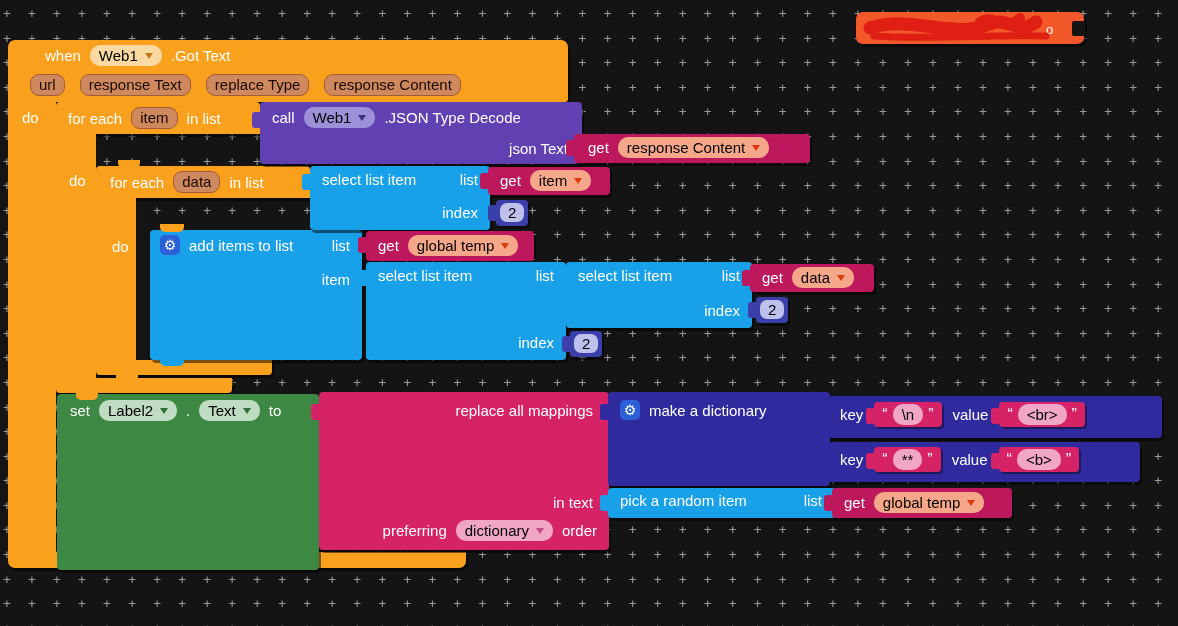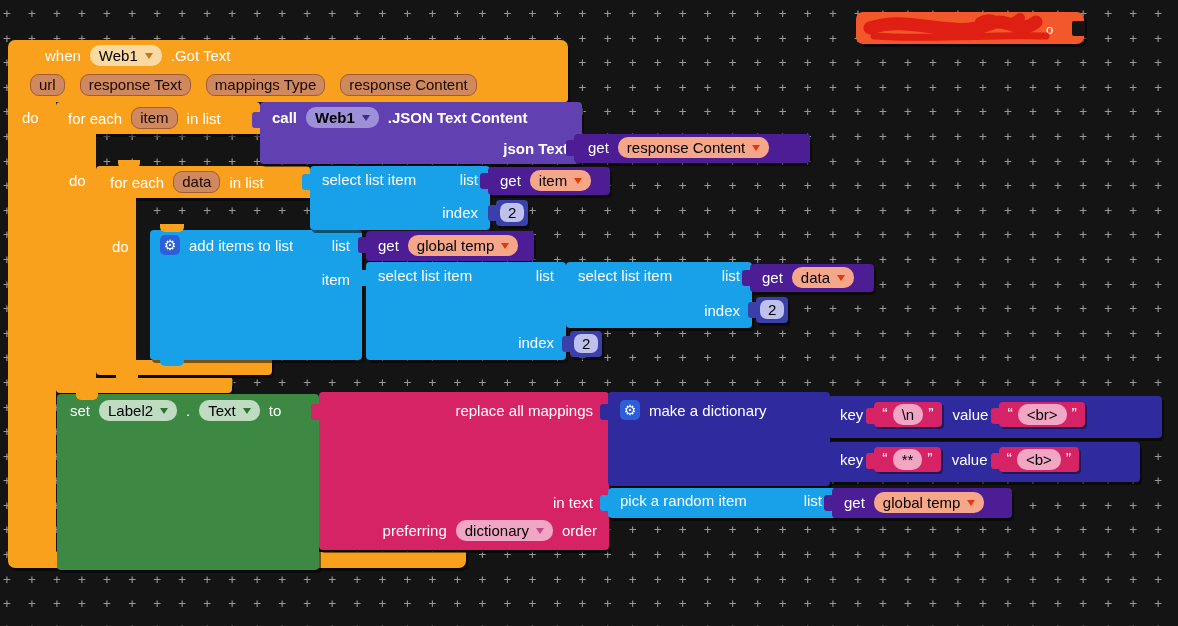--- a/index.html
+++ b/index.html
@@ -6,23 +6,23 @@
   #canvas{position:relative;width:1178px;height:626px;overflow:hidden;background:#141414;
           font-family:"Liberation Sans",sans-serif;font-size:15px;color:#fff;}
   #grid{position:absolute;left:3px;top:2px;z-index:0;color:#989898;
         font:13px "DejaVu Sans Mono",monospace;letter-spacing:17.2px;line-height:24.6px;
         white-space:pre;user-select:none;}
   .b{position:absolute;box-sizing:border-box;}
   .sh{box-shadow:2px 3px 0 rgba(0,0,0,.5);}
   .row{display:flex;align-items:center;gap:9px;}
   .lbl{white-space:nowrap;}
   .orange{background:#F9A01C;}
-  .orangered{background:#4c1d95;}
+  .orangered{background:#be185d;}
   .blue{background:#18A1E8;}
-  .purple{background:#6141B2;font-weight:bold;}
+  .purple{background:#6141B2;}
   .green{background:#3D8843;}
   .pink{background:#D62366;}
   .indigo{background:#2F2B9E;}
   .navy{background:#3B3FA9;}
   .r4{border-radius:4px;} .rt{border-radius:7px 7px 3px 0;} .rb{border-radius:0 0 7px 7px;}
   .plugL{position:absolute;left:-8px;width:10px;height:16px;border-radius:3px;background:inherit;}
   .chip{background:#D0885E;border:1px solid #A05C36;border-radius:9px;padding:0 8px;
         color:#180902;line-height:20px;white-space:nowrap;}
   .field{display:inline-flex;align-items:center;gap:7px;border-radius:10px;padding:1px 9px;
          color:#000;white-space:nowrap;line-height:19px;}
@@ -85,21 +85,21 @@
       <span class="lbl">when</span>
       <span class="field f-cream">
         <span>Web1</span>
         <span class="caret c-cream"></span>
       </span>
       <span class="lbl">.Got Text</span>
     </div>
     <div class="row" style="padding:8px 0 0 22px;gap:15px;">
       <span class="chip">url</span>
       <span class="chip">response Text</span>
-      <span class="chip">mappings Type</span>
+      <span class="chip">replace Type</span>
       <span class="chip">response Content</span>
     </div>
   </div>
   <div class="b orange z1" style="left:8px;top:100px;width:48px;height:454px;"></div>
   <span class="b lbl z2" style="left:22px;top:109px;">do</span>
   <div class="b orange sh rb z1" style="left:8px;top:552px;width:458px;height:16px;"></div>
 
   <div class="bump orange" style="left:72px;top:96px;width:22px;height:8px;"></div>
   <div class="b orange sh z2" style="left:56px;top:102px;width:204px;height:32px;border-radius:4px 4px 0 0;">
     <div class="row" style="padding:5px 0 0 12px;">
@@ -114,21 +114,21 @@
   <div class="bump orange" style="left:76px;top:392px;width:22px;height:8px;"></div>
 
   <div class="b purple sh r4 z4" style="left:260px;top:102px;width:322px;height:62px;">
     <div class="plugL" style="top:10px;"></div>
     <div class="row" style="padding:5px 0 0 12px;">
       <span class="lbl">call</span>
       <span class="field f-purple">
         <span>Web1</span>
         <span class="caret c-purple"></span>
       </span>
-      <span class="lbl">.JSON Text Content</span>
+      <span class="lbl">.JSON Type Decode</span>
     </div>
     <span class="lbl" style="position:absolute;right:14px;bottom:7px;">json Text</span>
   </div>
 
   <div class="b orangered sh r4 z4" style="left:574px;top:134px;width:236px;height:29px;">
     <div class="plugL" style="top:6px;"></div>
     <div class="row" style="padding:3px 0 0 14px;">
       <span class="lbl">get</span>
       <span class="field f-salmon">
         <span>response Content</span>

